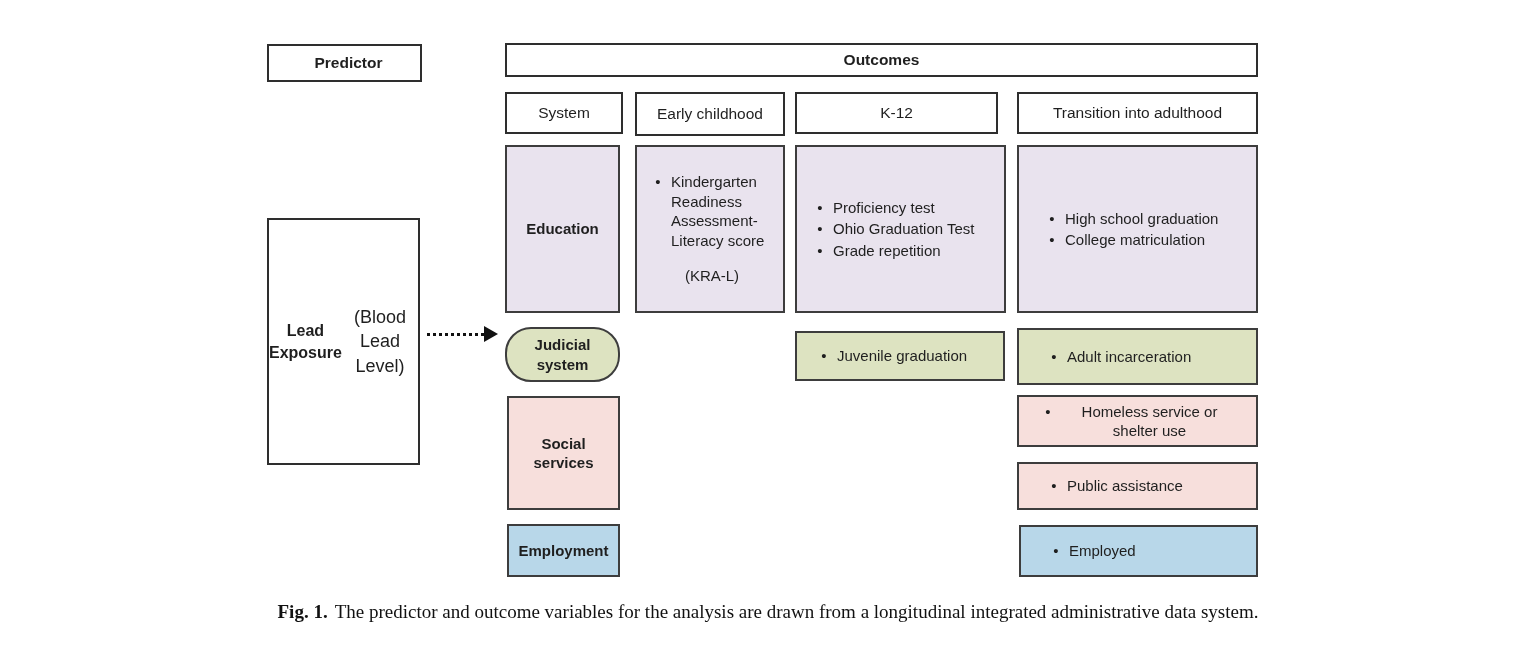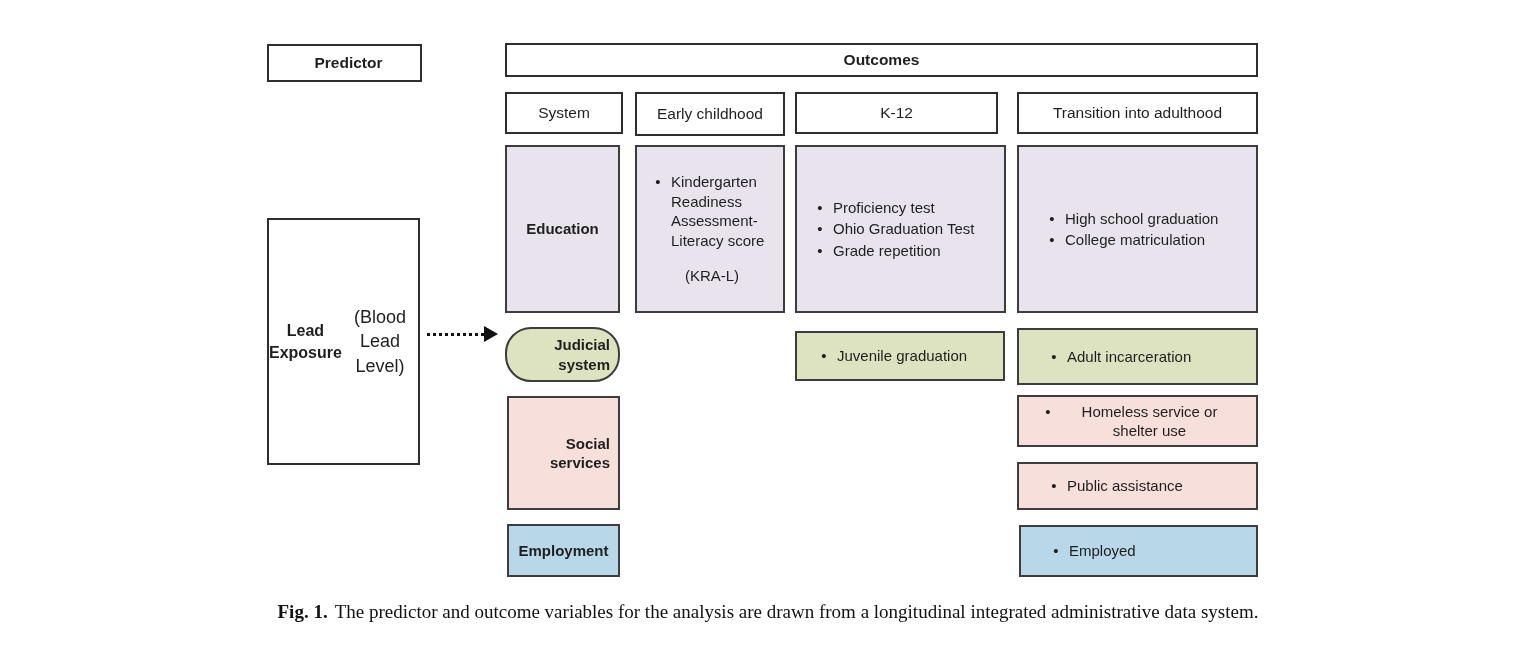--- a/index.html
+++ b/index.html
@@ -26,21 +26,21 @@
     line-height:1.25;
   }
   .colorbox {
     border:2px solid #3d3d3d;
     font-size:15px;
     line-height:1.3;
   }
   .bold { font-weight:bold; }
   .syslabel {
     font-weight:bold;
-    text-align:right;
+    text-align:center;
     padding:0 8px;
   }
   .leadbox {
     flex-direction:row;
     line-height:1.35;
   }
   .lead-title { font-weight:bold; font-size:16px; }
   .lead-sub { font-size:18px; }
 
   .bullets {

